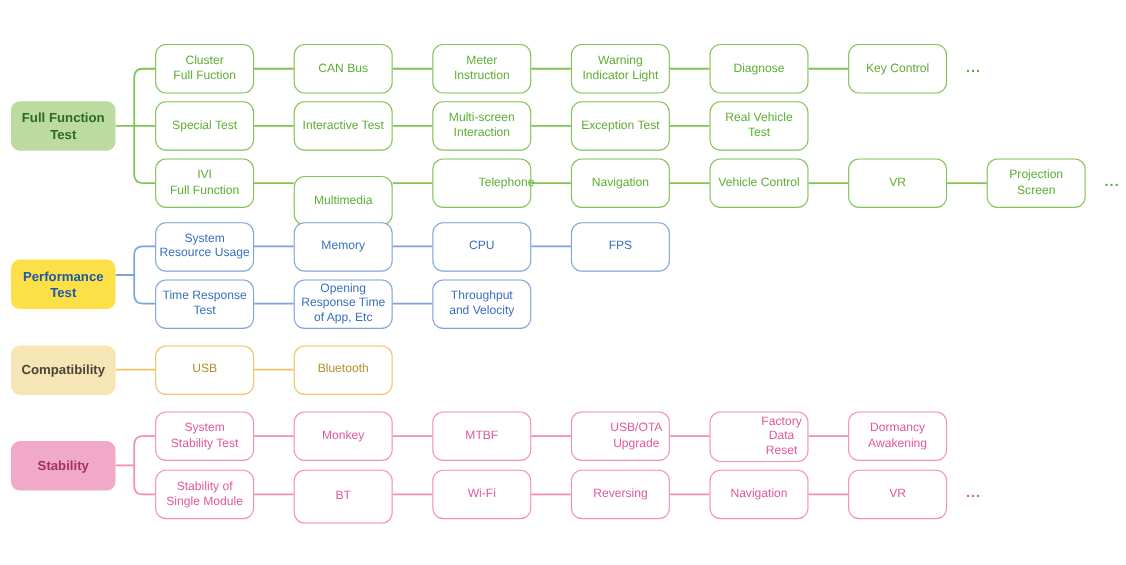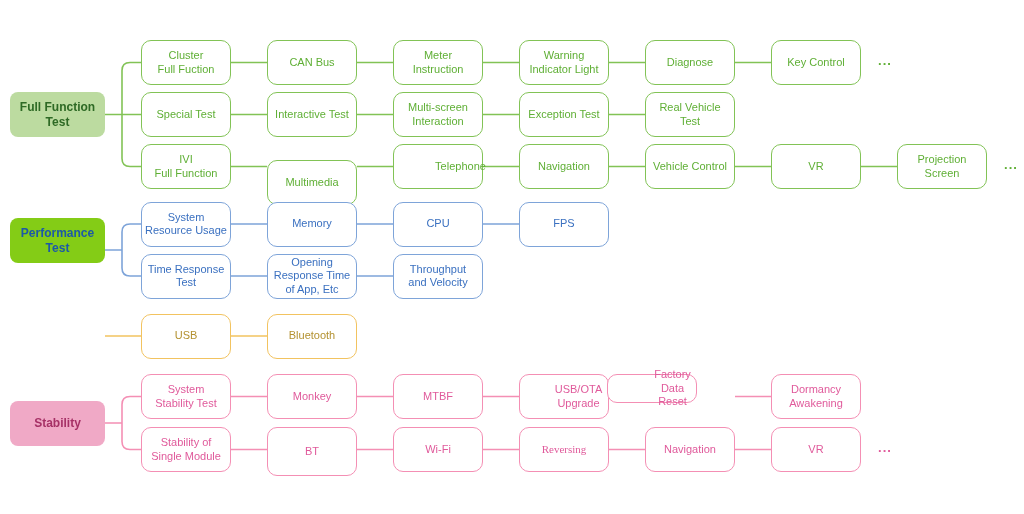--- a/index.html
+++ b/index.html
@@ -55,48 +55,49 @@
     <div class="node" style="left: 141px; top: 144px; width: 90px; height: 45px; border-color: rgb(130, 195, 86); color: rgb(95, 175, 53);">IVI
 Full Function</div>
     <div class="node" style="left: 267px; top: 144px; width: 90px; height: 45px; border-color: rgb(130, 195, 86); color: rgb(95, 175, 53); margin-top: 16px;">Multimedia</div>
     <div class="node" style="left: 393px; top: 144px; width: 90px; height: 45px; border-color: rgb(130, 195, 86); color: rgb(95, 175, 53); padding-left: 48px;">Telephone</div>
     <div class="node" style="left: 519px; top: 144px; width: 90px; height: 45px; border-color: rgb(130, 195, 86); color: rgb(95, 175, 53);">Navigation</div>
     <div class="node" style="left: 645px; top: 144px; width: 90px; height: 45px; border-color: rgb(130, 195, 86); color: rgb(95, 175, 53);">Vehicle Control</div>
     <div class="node" style="left: 771px; top: 144px; width: 90px; height: 45px; border-color: rgb(130, 195, 86); color: rgb(95, 175, 53);">VR</div>
     <div class="node" style="left: 897px; top: 144px; width: 90px; height: 45px; border-color: rgb(130, 195, 86); color: rgb(95, 175, 53);">Projection
 Screen</div>
     <div class="more" style="left: 999px; top: 156.5px; width: 24px; height: 16px; color: rgb(95, 175, 53);">...</div>
-    <div class="slabel" style="left: 10px; top: 218px; width: 95px; height: 45px; background: #84cc16; color: rgb(28, 89, 167);">Performance
+    <div class="slabel" style="left: 10px; top: 236px; width: 95px; height: 45px; background: #fde047; color: rgb(28, 89, 167);">Performance
 Test</div>
     <div class="node" style="left: 141px; top: 201.5px; width: 90px; height: 45px; border-color: rgb(126, 164, 217); color: rgb(58, 112, 192);">System
 Resource Usage</div>
     <div class="node" style="left: 267px; top: 201.5px; width: 90px; height: 45px; border-color: rgb(126, 164, 217); color: rgb(58, 112, 192);">Memory</div>
     <div class="node" style="left: 393px; top: 201.5px; width: 90px; height: 45px; border-color: rgb(126, 164, 217); color: rgb(58, 112, 192);">CPU</div>
     <div class="node" style="left: 519px; top: 201.5px; width: 90px; height: 45px; border-color: rgb(126, 164, 217); color: rgb(58, 112, 192);">FPS</div>
     <div class="node" style="left: 141px; top: 253.5px; width: 90px; height: 45px; border-color: rgb(126, 164, 217); color: rgb(58, 112, 192);">Time Response
 Test</div>
     <div class="node" style="left: 267px; top: 253.5px; width: 90px; height: 45px; border-color: rgb(126, 164, 217); color: rgb(58, 112, 192);">Opening
 Response Time
 of App, Etc</div>
     <div class="node" style="left: 393px; top: 253.5px; width: 90px; height: 45px; border-color: rgb(126, 164, 217); color: rgb(58, 112, 192);">Throughput
 and Velocity</div>
+    <div class="slabel" style="left: 10px; top: 313.5px; width: 95px; height: 45px; background: rgb(246, 230, 182); color: rgb(76, 69, 59);">Compatibility</div>
     <div class="node" style="left: 141px; top: 313.5px; width: 90px; height: 45px; border-color: rgb(242, 195, 96); color: rgb(179, 145, 47);">USB</div>
     <div class="node" style="left: 267px; top: 313.5px; width: 90px; height: 45px; border-color: rgb(242, 195, 96); color: rgb(179, 145, 47);">Bluetooth</div>
     <div class="slabel" style="left: 10px; top: 400.5px; width: 95px; height: 45px; background: rgb(240, 169, 198); color: rgb(166, 49, 102);">Stability</div>
     <div class="node" style="left: 141px; top: 374px; width: 90px; height: 45px; border-color: rgb(244, 143, 180); color: rgb(224, 90, 155);">System
 Stability Test</div>
     <div class="node" style="left: 267px; top: 374px; width: 90px; height: 45px; border-color: rgb(244, 143, 180); color: rgb(224, 90, 155);">Monkey</div>
     <div class="node" style="left: 393px; top: 374px; width: 90px; height: 45px; border-color: rgb(244, 143, 180); color: rgb(224, 90, 155);">MTBF</div>
     <div class="node" style="left: 519px; top: 374px; width: 90px; height: 45px; border-color: rgb(244, 143, 180); color: rgb(224, 90, 155); padding-left: 32px;">USB/OTA
 Upgrade</div>
-    <div class="node" style="left: 607px; top: 374px; width: 90px; height: 29px; border-color: rgb(244, 143, 180); color: rgb(224, 90, 155); padding-left: 44px;">Factory
+    <div class="node" style="left: 645px; top: 374px; width: 90px; height: 46px; border-color: rgb(244, 143, 180); color: rgb(224, 90, 155); padding-left: 44px;">Factory
 Data Reset</div>
     <div class="node" style="left: 771px; top: 374px; width: 90px; height: 45px; border-color: rgb(244, 143, 180); color: rgb(224, 90, 155);">Dormancy
 Awakening</div>
     <div class="node" style="left: 141px; top: 427px; width: 90px; height: 45px; border-color: rgb(244, 143, 180); color: rgb(224, 90, 155);">Stability of
 Single Module</div>
     <div class="node" style="left: 267px; top: 427px; width: 90px; height: 49px; border-color: rgb(244, 143, 180); color: rgb(224, 90, 155);">BT</div>
     <div class="node" style="left: 393px; top: 427px; width: 90px; height: 45px; border-color: rgb(244, 143, 180); color: rgb(224, 90, 155);">Wi-Fi</div>
-    <div class="node" style="left: 519px; top: 427px; width: 90px; height: 45px; border-color: rgb(244, 143, 180); color: rgb(224, 90, 155); font-family: Liberation Serif, serif;">Reversing</div>
+    <div class="node" style="left: 519px; top: 427px; width: 90px; height: 45px; border-color: rgb(244, 143, 180); color: rgb(224, 90, 155);">Reversing</div>
     <div class="node" style="left: 645px; top: 427px; width: 90px; height: 45px; border-color: rgb(244, 143, 180); color: rgb(224, 90, 155);">Navigation</div>
     <div class="node" style="left: 771px; top: 427px; width: 90px; height: 45px; border-color: rgb(244, 143, 180); color: rgb(224, 90, 155);">VR</div>
     <div class="more" style="left: 873px; top: 439.5px; width: 24px; height: 16px; color: rgb(224, 90, 155);">...</div>
   </div>
 
 </body></html>

